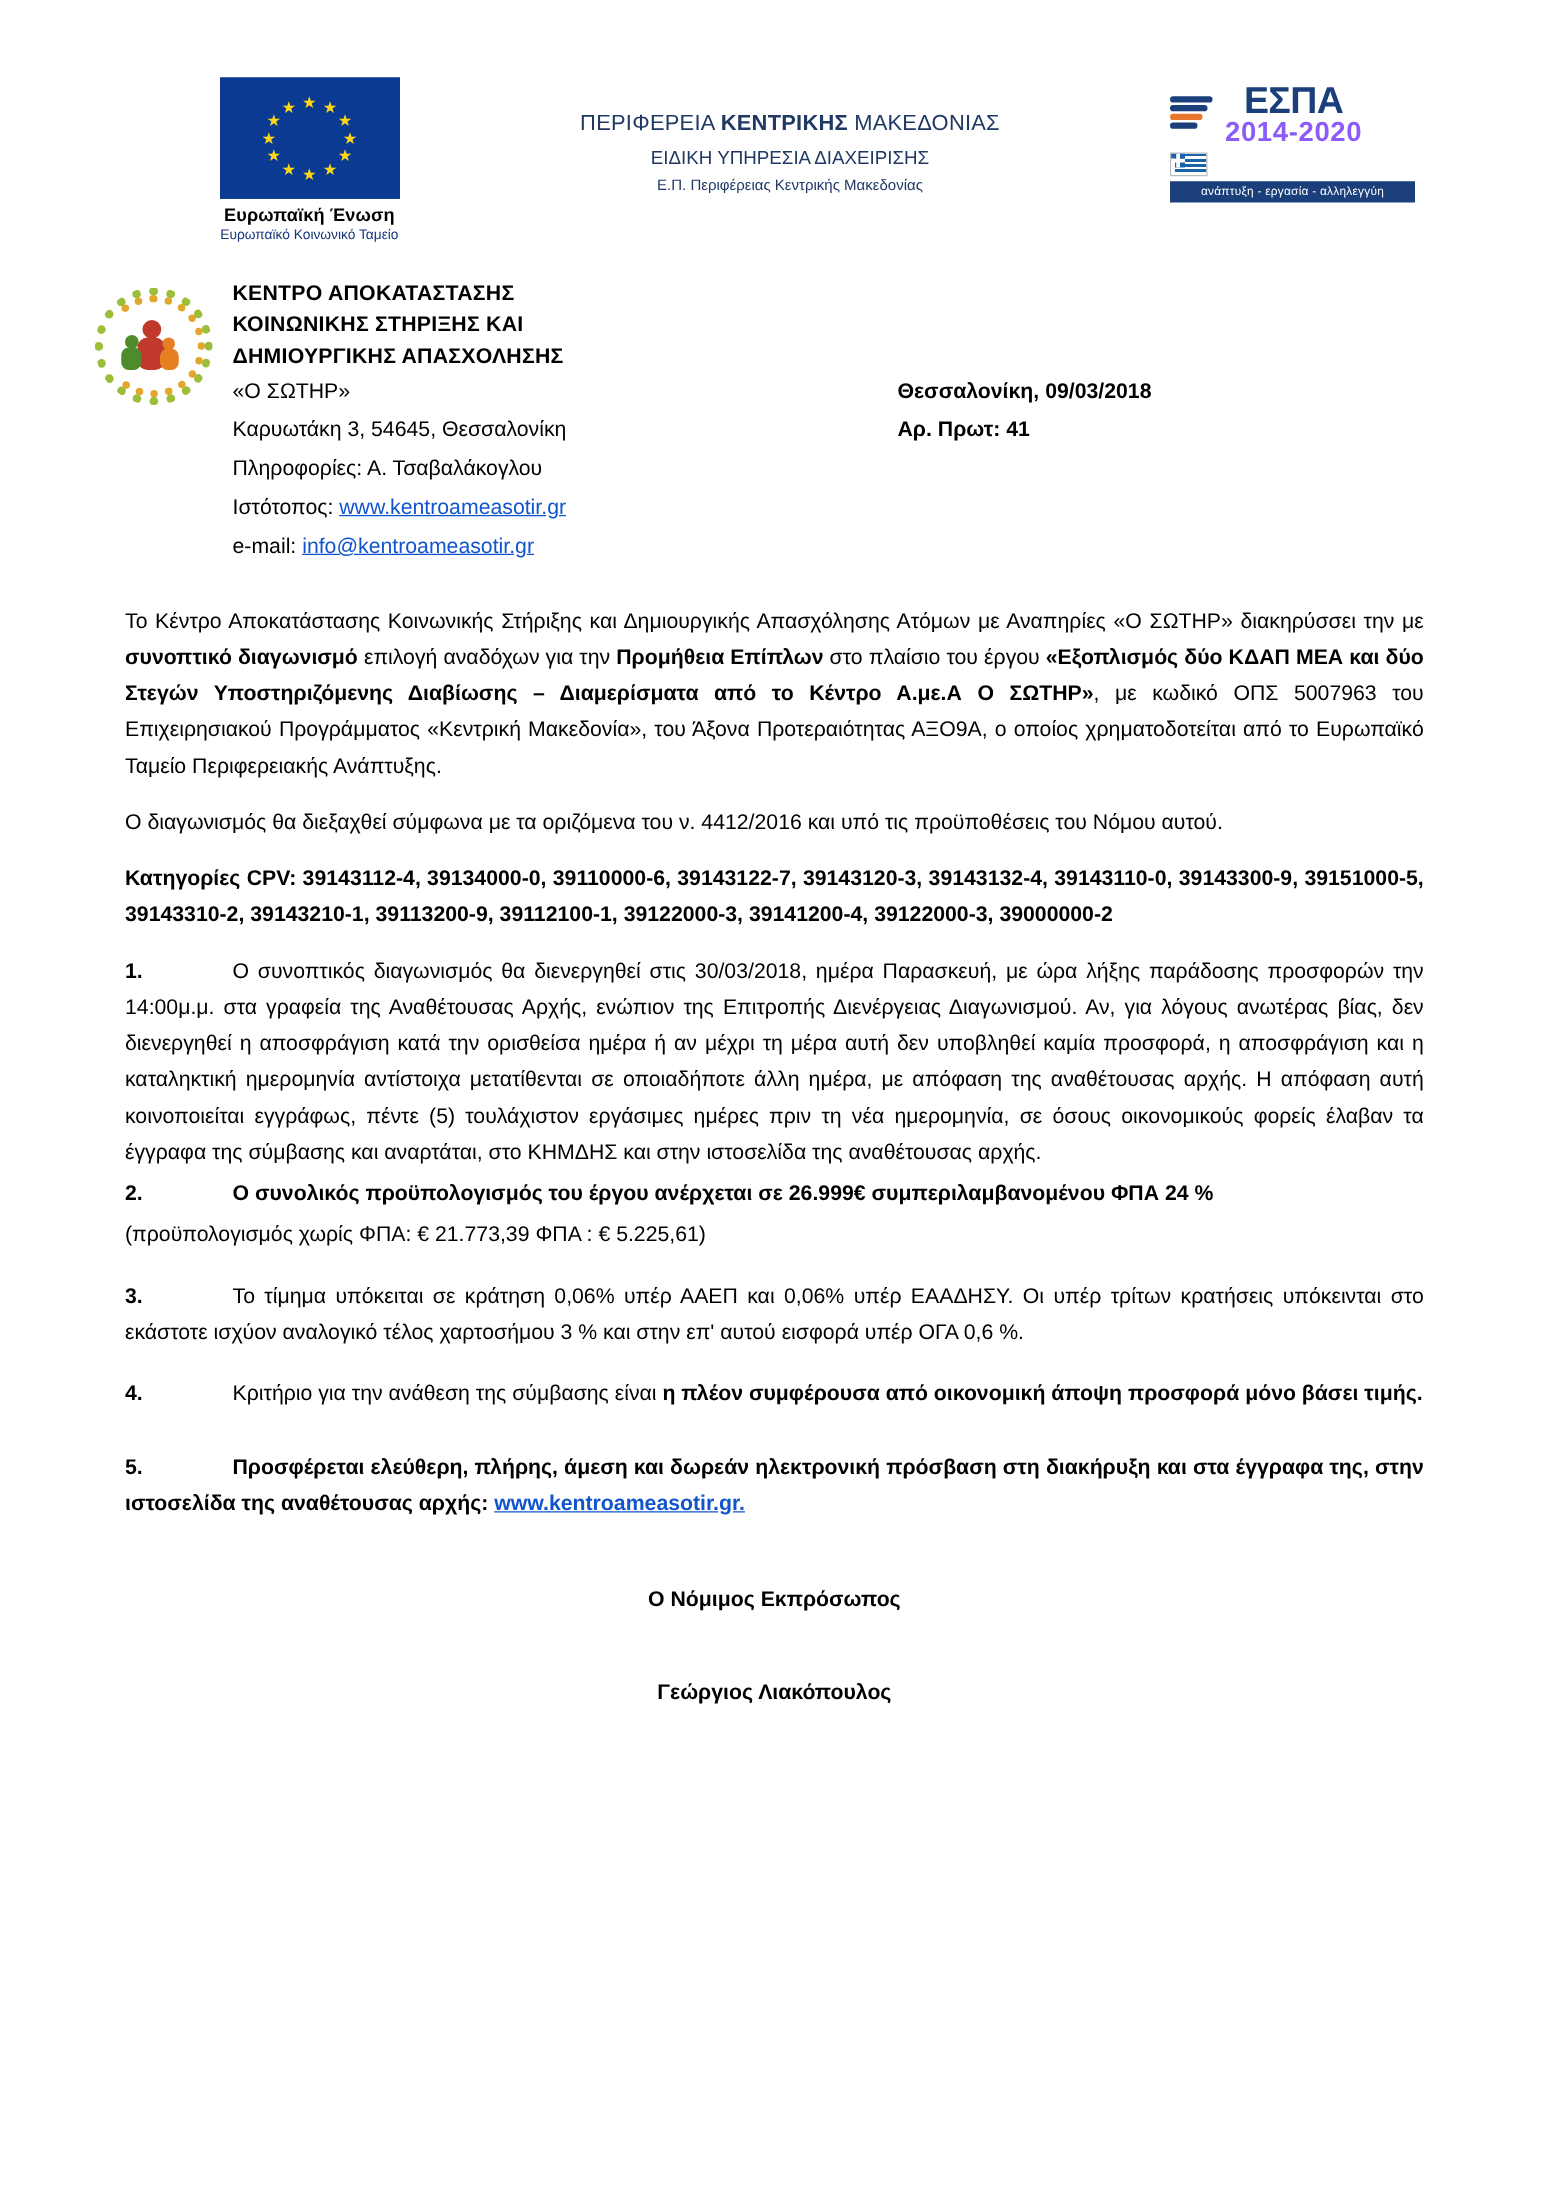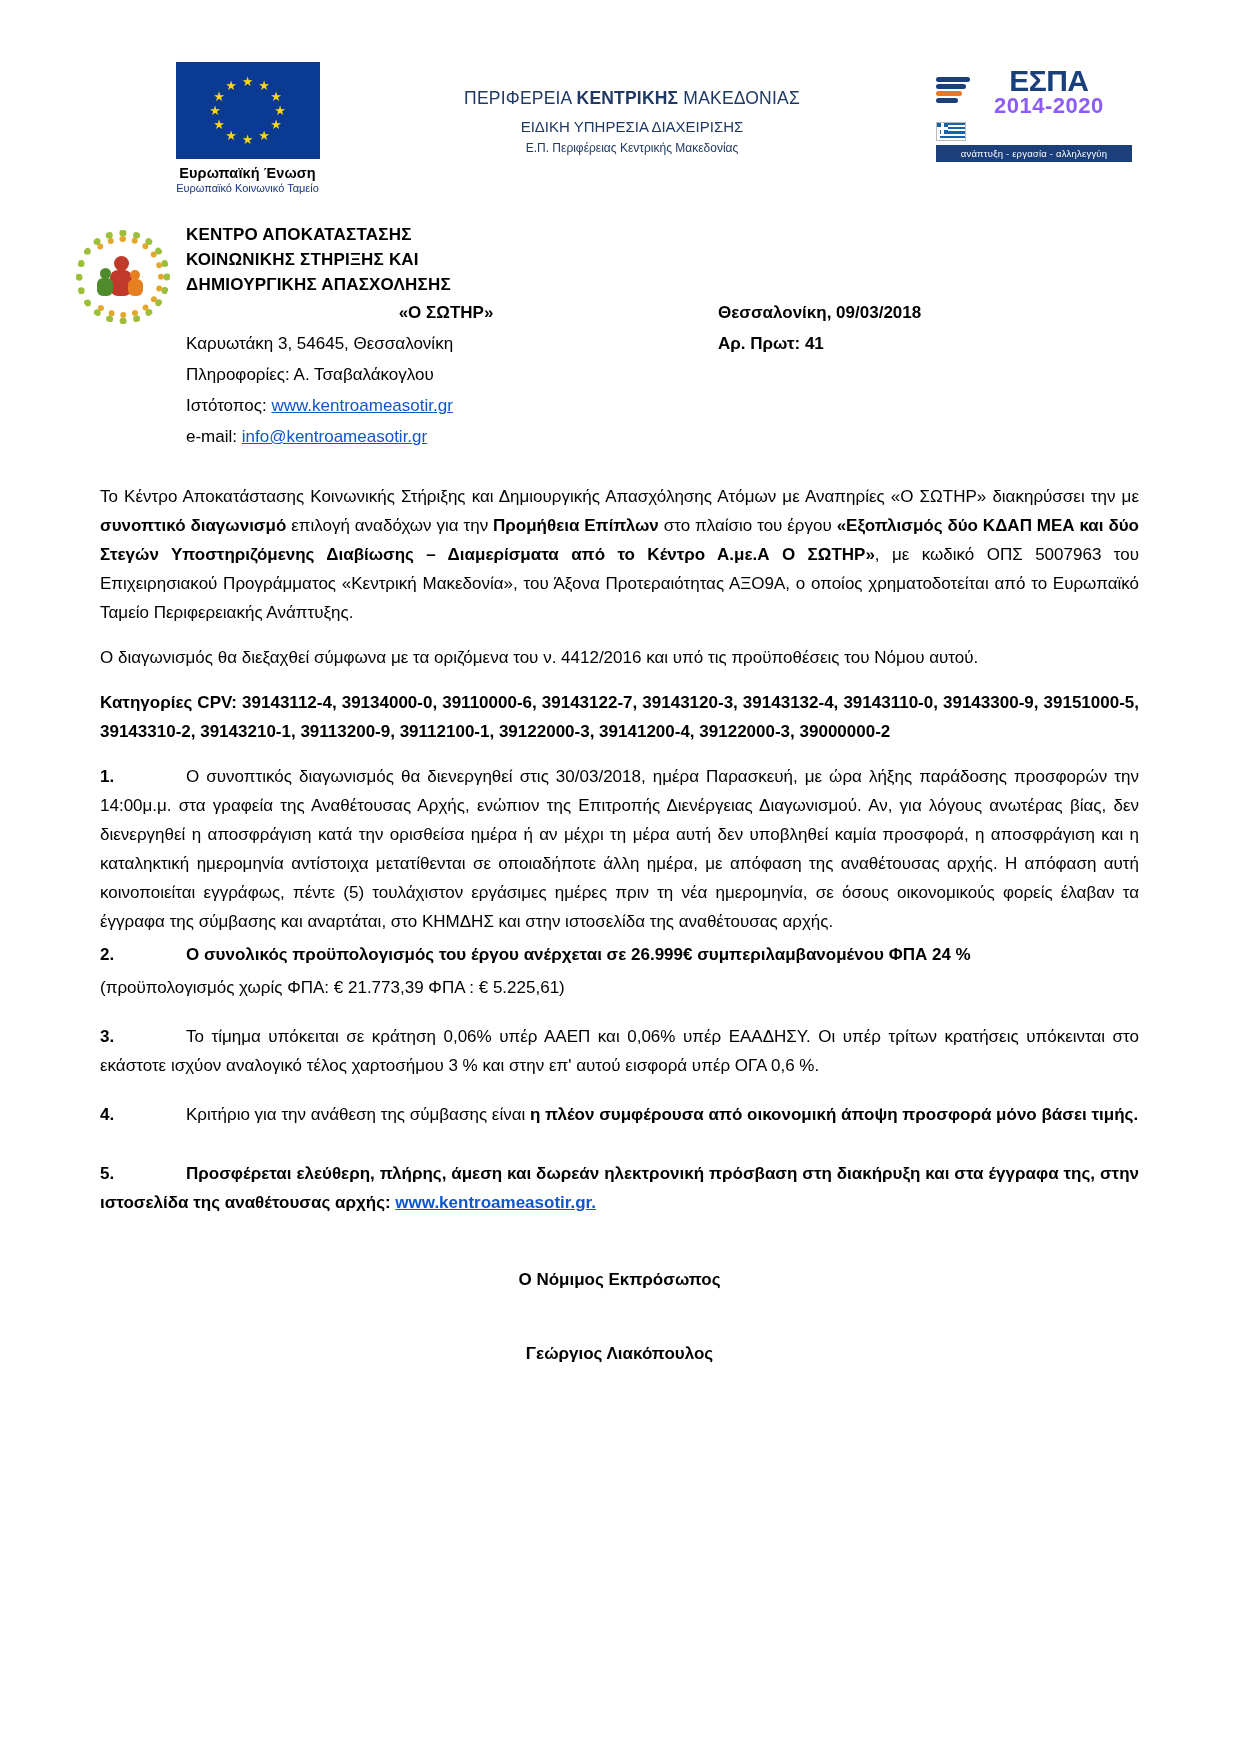--- a/index.html
+++ b/index.html
@@ -94,21 +94,21 @@
   .espa-box {
     border: 0;
     position: relative;
     width: 196px;
     margin: 0 auto;
   }
   .espa-top {
     display: flex;
     align-items: center;
     justify-content: flex-start;
-    gap: 20px;
+    gap: 6px;
   }
   .espa-swoosh {
     width: 38px;
     height: 34px;
     position: relative;
   }
   .espa-swoosh i {
     position: absolute;
     left: 0;
     height: 5px;
@@ -245,21 +245,21 @@
     flex: 1 1 auto;
     font-size: 17px;
     font-weight: bold;
     line-height: 31px;
     padding-left: 12px;
   }
   .org-line {
     font-size: 17px;
     line-height: 31px;
   }
-  .org-line.bold { font-weight: bold; text-align: center; }
+  .org-line.bold { font-weight: normal; }
   a.link {
     color: #1155cc;
     text-decoration: underline;
   }
 
   
   .body-wrap {
     padding: 30px 100px 0 100px;
   }
   .doc-title {

